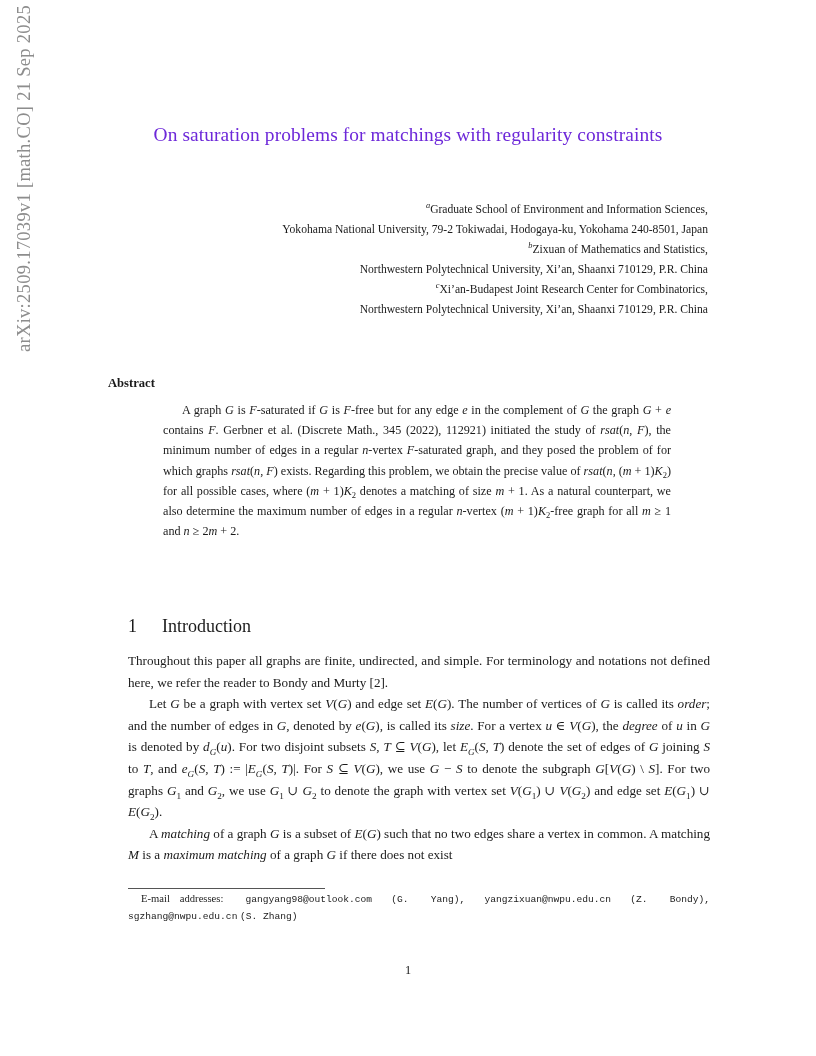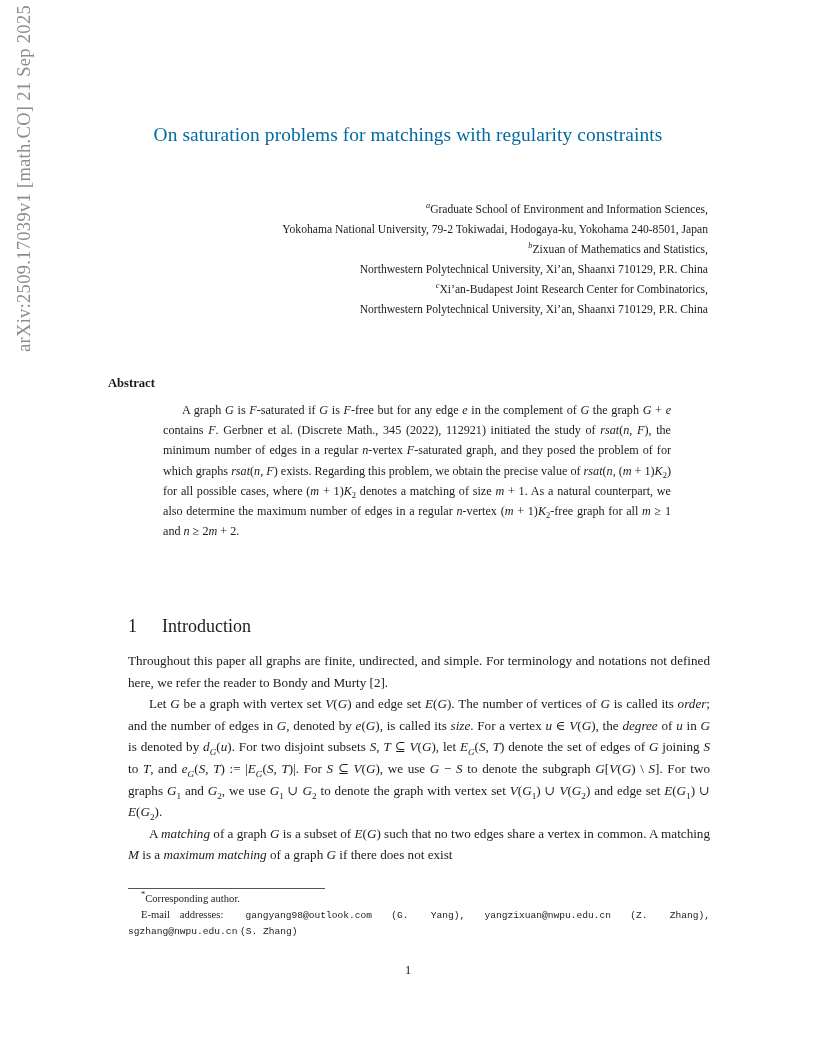--- a/index.html
+++ b/index.html
@@ -38,21 +38,21 @@
 
   
   .title {
     position: absolute;
     left: 108px;
     top: 124px;
     width: 600px;
     text-align: center;
     font-size: 19.4px;
     letter-spacing: 0.1px;
-    color: #0369a1;
+    color: #6d28d9;
   }
   .authors {
     position: absolute;
     left: 108px;
     top: 168px;
     width: 600px;
     text-align: center;
     font-size: 14.6px;
   }
   .authors sup {
@@ -215,19 +215,18 @@
   </div>
 
   <div class="body-text">
     <p>Throughout this paper all graphs are finite, undirected, and simple. For terminology and notations not defined here, we refer the reader to Bondy and Murty [2].</p>
     <p class="indent">Let <span class="m">G</span> be a graph with vertex set <span class="m">V</span>(<span class="m">G</span>) and edge set <span class="m">E</span>(<span class="m">G</span>). The number of vertices of <span class="m">G</span> is called its <span class="emph">order</span>; and the number of edges in <span class="m">G</span>, denoted by <span class="m">e</span>(<span class="m">G</span>), is called its <span class="emph">size</span>. For a vertex <span class="m">u</span> ∈ <span class="m">V</span>(<span class="m">G</span>), the <span class="emph">degree</span> of <span class="m">u</span> in <span class="m">G</span> is denoted by <span class="m">d</span><span class="sub">G</span>(<span class="m">u</span>). For two disjoint subsets <span class="m">S</span>,&nbsp;<span class="m">T</span> ⊆ <span class="m">V</span>(<span class="m">G</span>), let <span class="m">E</span><span class="sub">G</span>(<span class="m">S</span>,&nbsp;<span class="m">T</span>) denote the set of edges of <span class="m">G</span> joining <span class="m">S</span> to <span class="m">T</span>, and <span class="m">e</span><span class="sub">G</span>(<span class="m">S</span>,&nbsp;<span class="m">T</span>) := |<span class="m">E</span><span class="sub">G</span>(<span class="m">S</span>,&nbsp;<span class="m">T</span>)|. For <span class="m">S</span> ⊆ <span class="m">V</span>(<span class="m">G</span>), we use <span class="m">G</span> − <span class="m">S</span> to denote the subgraph <span class="m">G</span>[<span class="m">V</span>(<span class="m">G</span>) \ <span class="m">S</span>]. For two graphs <span class="m">G</span><span class="sub subr">1</span> and <span class="m">G</span><span class="sub subr">2</span>, we use <span class="m">G</span><span class="sub subr">1</span> ∪ <span class="m">G</span><span class="sub subr">2</span> to denote the graph with vertex set <span class="m">V</span>(<span class="m">G</span><span class="sub subr">1</span>) ∪ <span class="m">V</span>(<span class="m">G</span><span class="sub subr">2</span>) and edge set <span class="m">E</span>(<span class="m">G</span><span class="sub subr">1</span>) ∪ <span class="m">E</span>(<span class="m">G</span><span class="sub subr">2</span>).</p>
     <p class="indent">A <span class="emph">matching</span> of a graph <span class="m">G</span> is a subset of <span class="m">E</span>(<span class="m">G</span>) such that no two edges share a vertex in common. A matching <span class="m">M</span> is a <span class="emph">maximum matching</span> of a graph <span class="m">G</span> if there does not exist</p>
   </div>
 
   <div class="footnote-rule"></div>
   <div class="footnote">
-    <p class="fn-ind"><sup>*</sup><span>Corresponding author.</span></p>
-    <p class="fn-ind"><span>E-mail</span><span class="fn-gap"></span><span>addresses:</span><span class="fn-gap2"></span><span class="mono">gangyang98@outlook.com</span> <span class="mono">(G. Yang),</span> <span class="mono">yangzixuan@nwpu.edu.cn</span> <span class="mono">(Z. Zhang),</span> <span class="mono">sgzhang@nwpu.edu.cn</span> <span class="mono">(S. Zhang)</span></p>
+    <p class="fn-ind"><span>E-mail</span><span class="fn-gap"></span><span>addresses:</span><span class="fn-gap2"></span><span class="mono">gangyang98@outlook.com</span> <span class="mono">(G. Yang),</span> <span class="mono">yangzixuan@nwpu.edu.cn</span> <span class="mono">(Z. Bondy),</span> <span class="mono">sgzhang@nwpu.edu.cn</span> <span class="mono">(S. Zhang)</span></p>
   </div>
 
   <div class="page-number">1</div>
 
 </div>
 
 </body></html>

